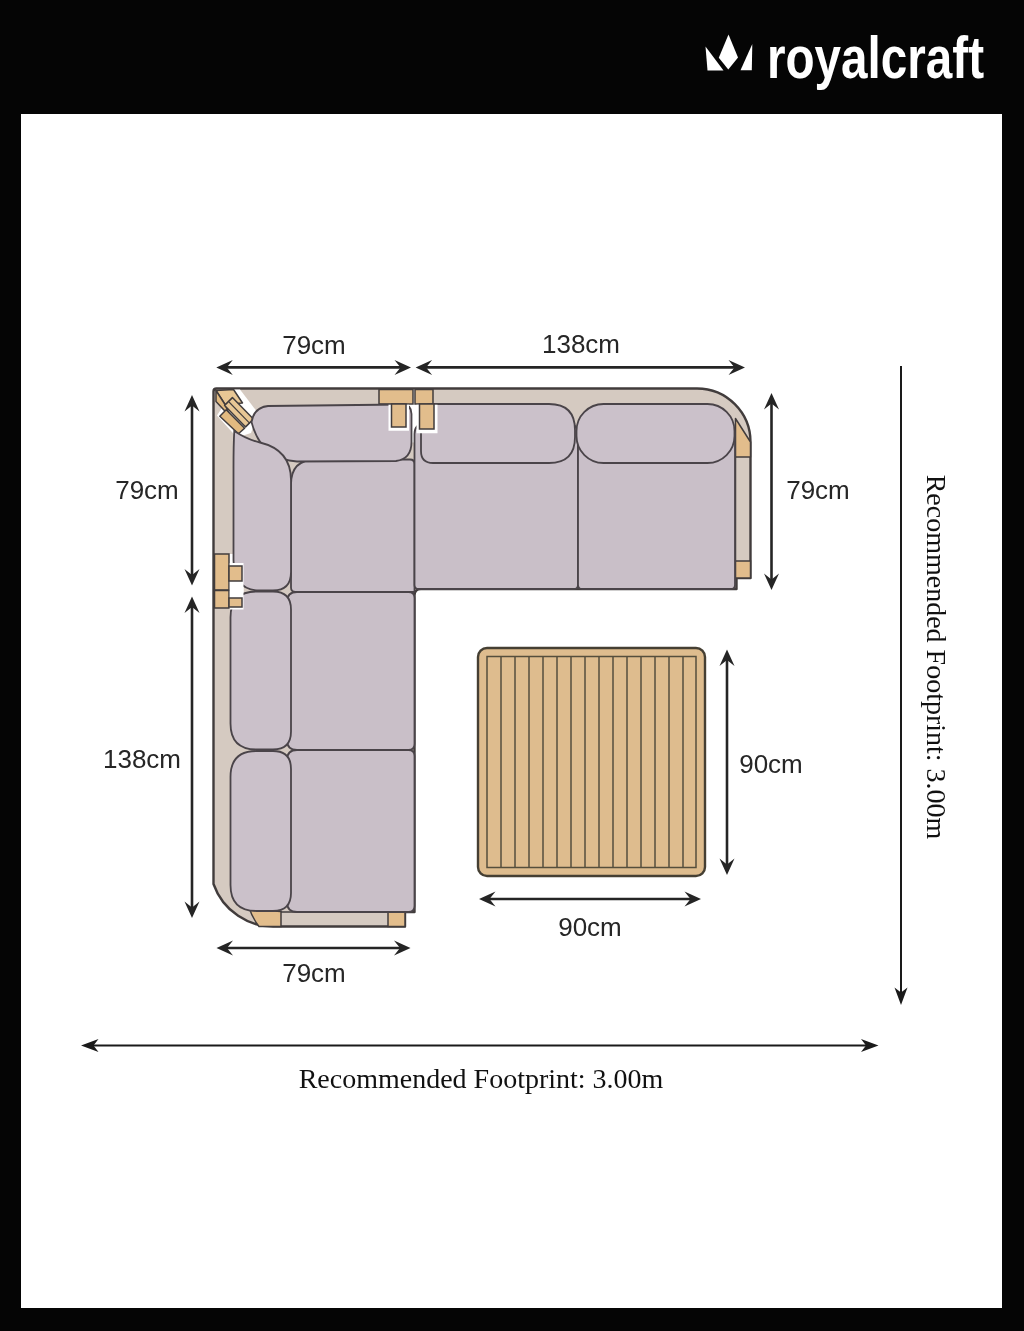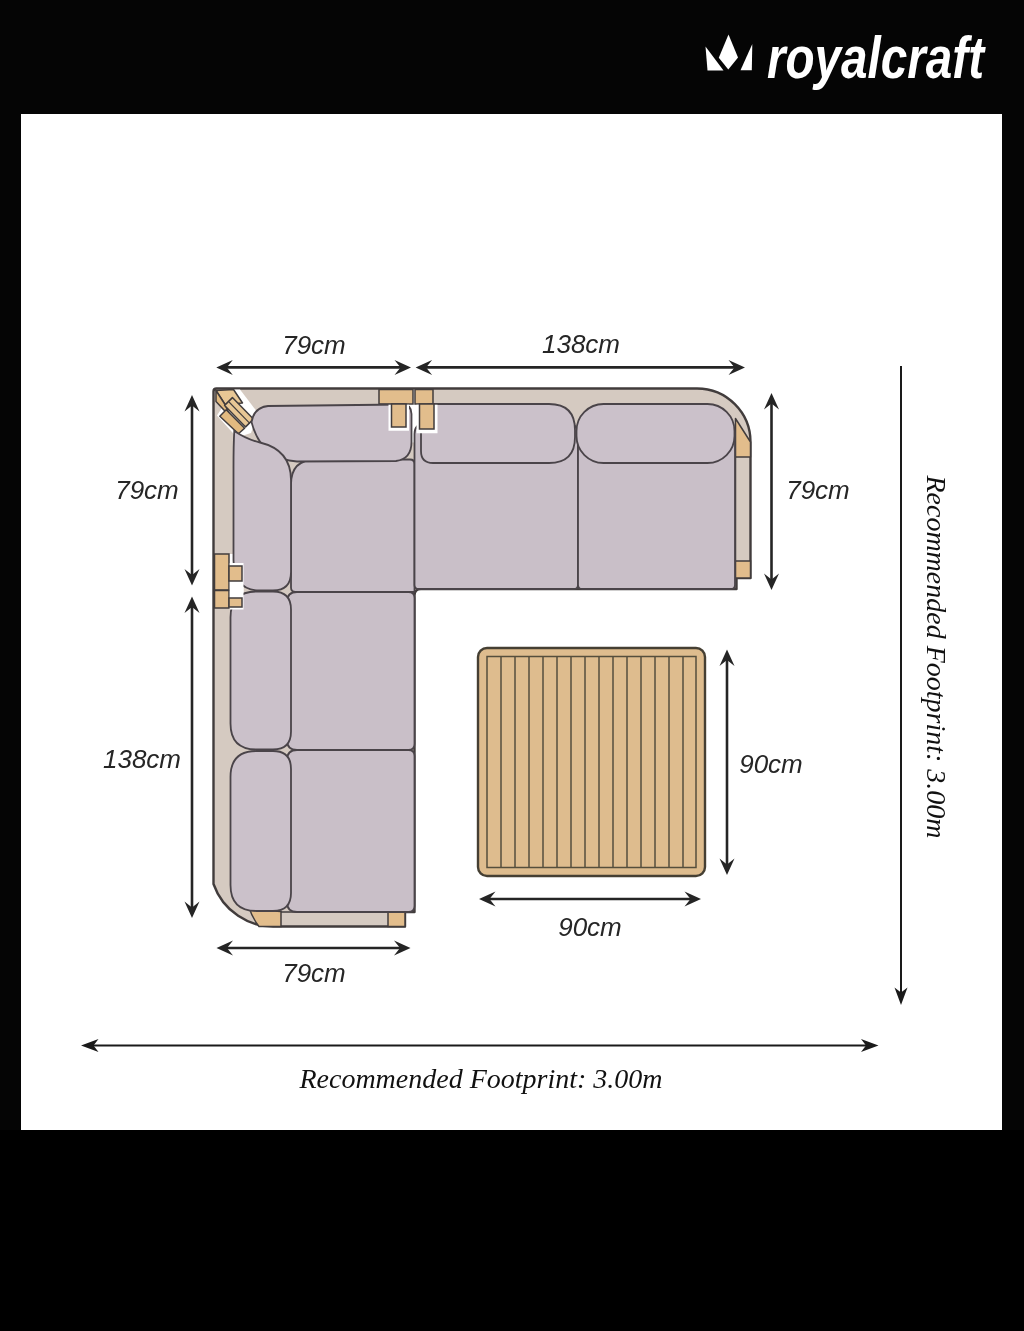--- a/index.html
+++ b/index.html
@@ -1,16 +1,16 @@
 <!DOCTYPE html>
 <html><head>
 <meta charset="utf-8">
 <style>
   html,body{margin:0;padding:0;background:#000;}
-  .stage{position:relative;width:1024px;height:1130px;background:#b91c1c;overflow:hidden;font-style:italic;}
+  .stage{position:relative;width:1024px;height:1331px;background:#b91c1c;overflow:hidden;}
   svg{position:absolute;top:0;left:0;}
   text{font-family:"Liberation Sans", sans-serif;}
   .dim{font-family:"Liberation Sans", sans-serif;font-size:26px;fill:#262626;}
   .foot{font-family:"Liberation Serif", serif;font-size:28px;fill:#111;}
 </style>
 </head>
 <body>
 <div class="stage">
 <svg width="1024" height="1331" viewBox="0 0 1024 1331">
 

